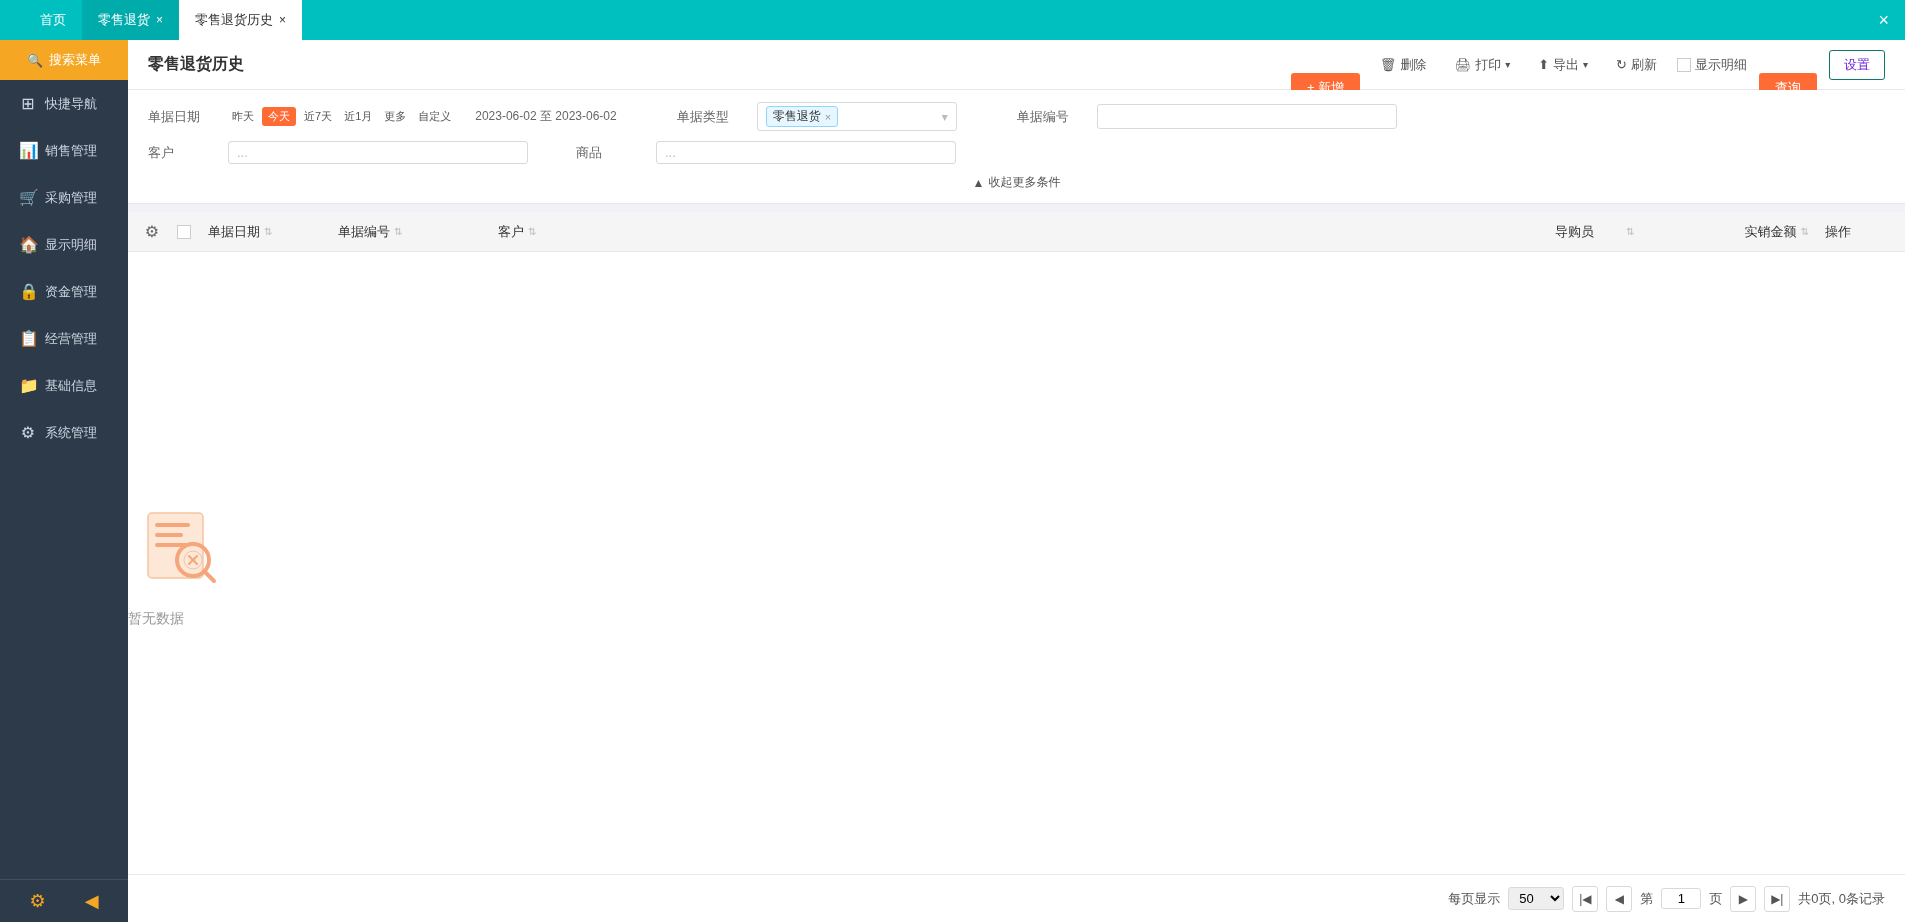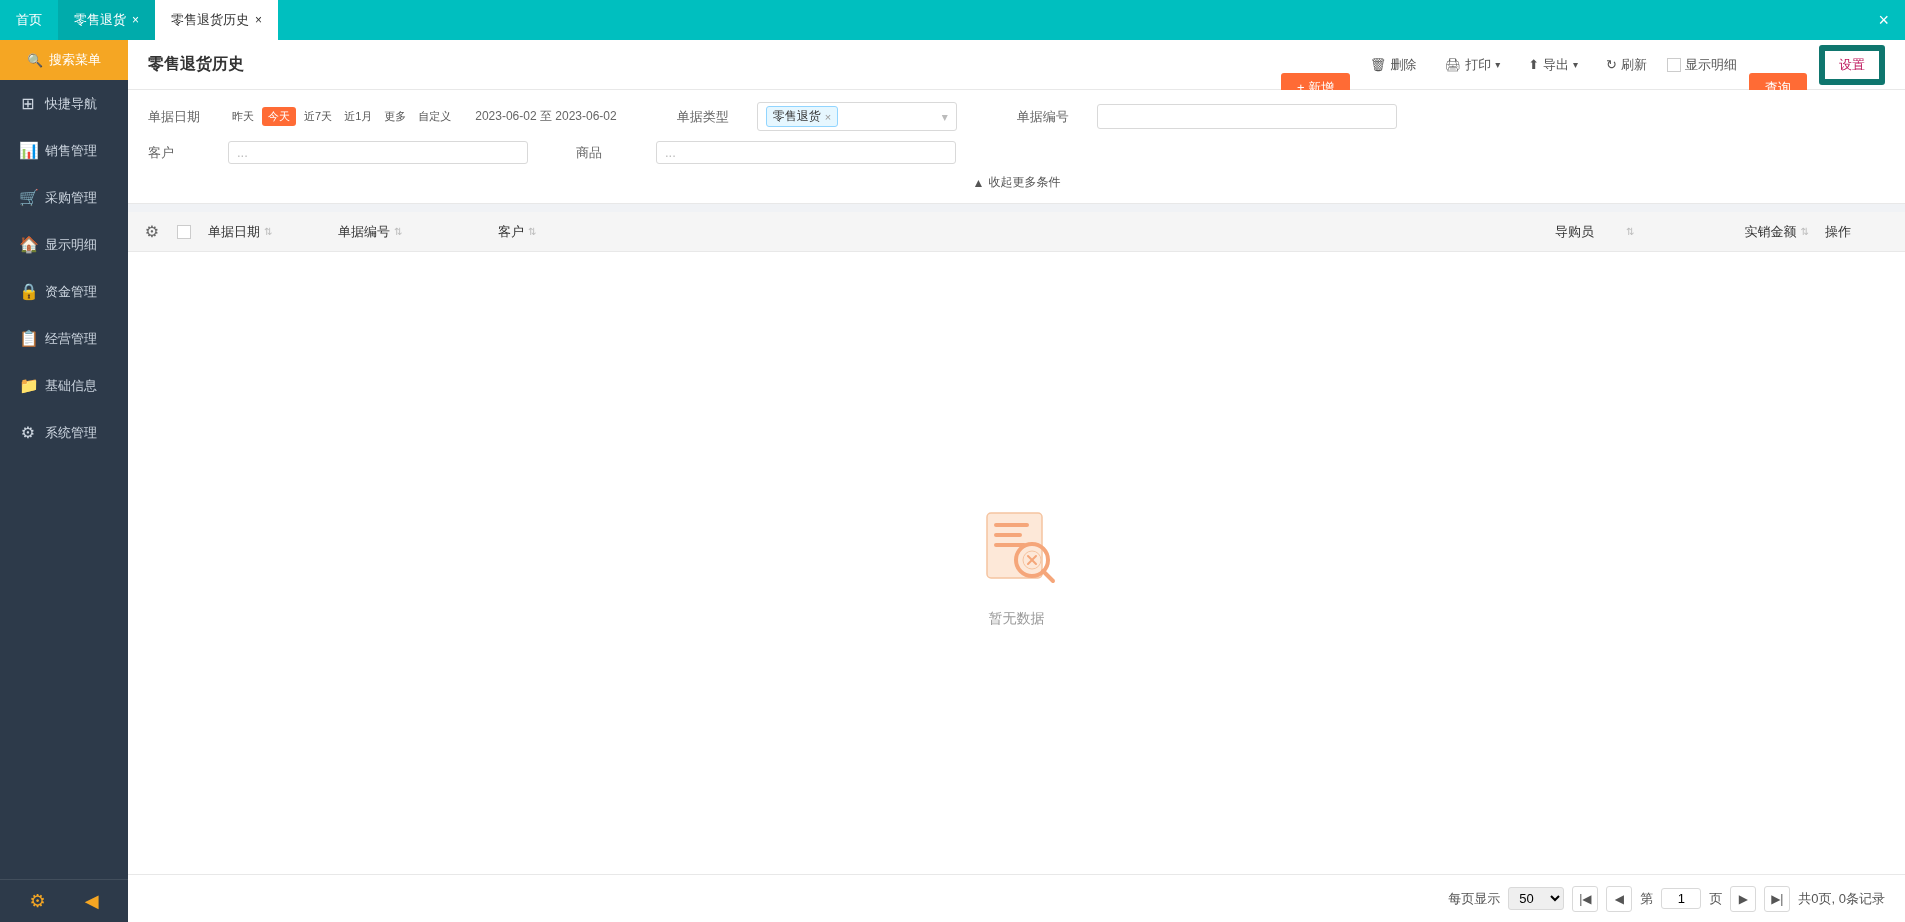--- a/index.html
+++ b/index.html
@@ -11,20 +11,21 @@
       background: #00bfbf;
       display: flex;
       align-items: center;
       flex-shrink: 0;
     }
     .top-bar-tabs {
       display: flex;
       align-items: flex-end;
       flex: 1;
       height: 100%;
+      padding-left: 24px;
     }
     .tab-item {
       height: 100%;
       display: flex;
       align-items: center;
       padding: 0 16px;
       font-size: 13px;
       color: #fff;
       cursor: pointer;
       position: relative;
@@ -161,22 +162,22 @@
       color: #fff;
       border: none;
       padding: 6px 16px;
       border-radius: 3px;
       cursor: pointer;
       font-size: 13px;
       margin-top: 46px;
     }
     .btn-setting {
       background: #fff;
-      color: #be185d;
-      border: 6px solid #0f766e;
+      color: #6d28d9;
+      border: 1px solid #0f766e;
       padding: 5px 14px;
       border-radius: 3px;
       cursor: pointer;
       font-size: 13px;
     }
     .show-detail {
       display: flex;
       align-items: center;
       gap: 4px;
       font-size: 13px;
@@ -324,21 +325,20 @@
     .th-date { width: 130px; }
     .th-num { width: 160px; }
     .th-customer { flex: 1; }
     .th-guide { width: 150px; gap: 32px; }
     .th-amount { width: 120px; justify-content: flex-end; }
     .th-op { width: 80px; text-align: left; }
 
     .table-body {
       flex: 1;
       display: flex;
-      align-items: center;
       justify-content: center;
       flex-direction: column;
       gap: 12px;
     }
     .empty-text {
       font-size: 14px;
       color: #999;
     }
 
     

